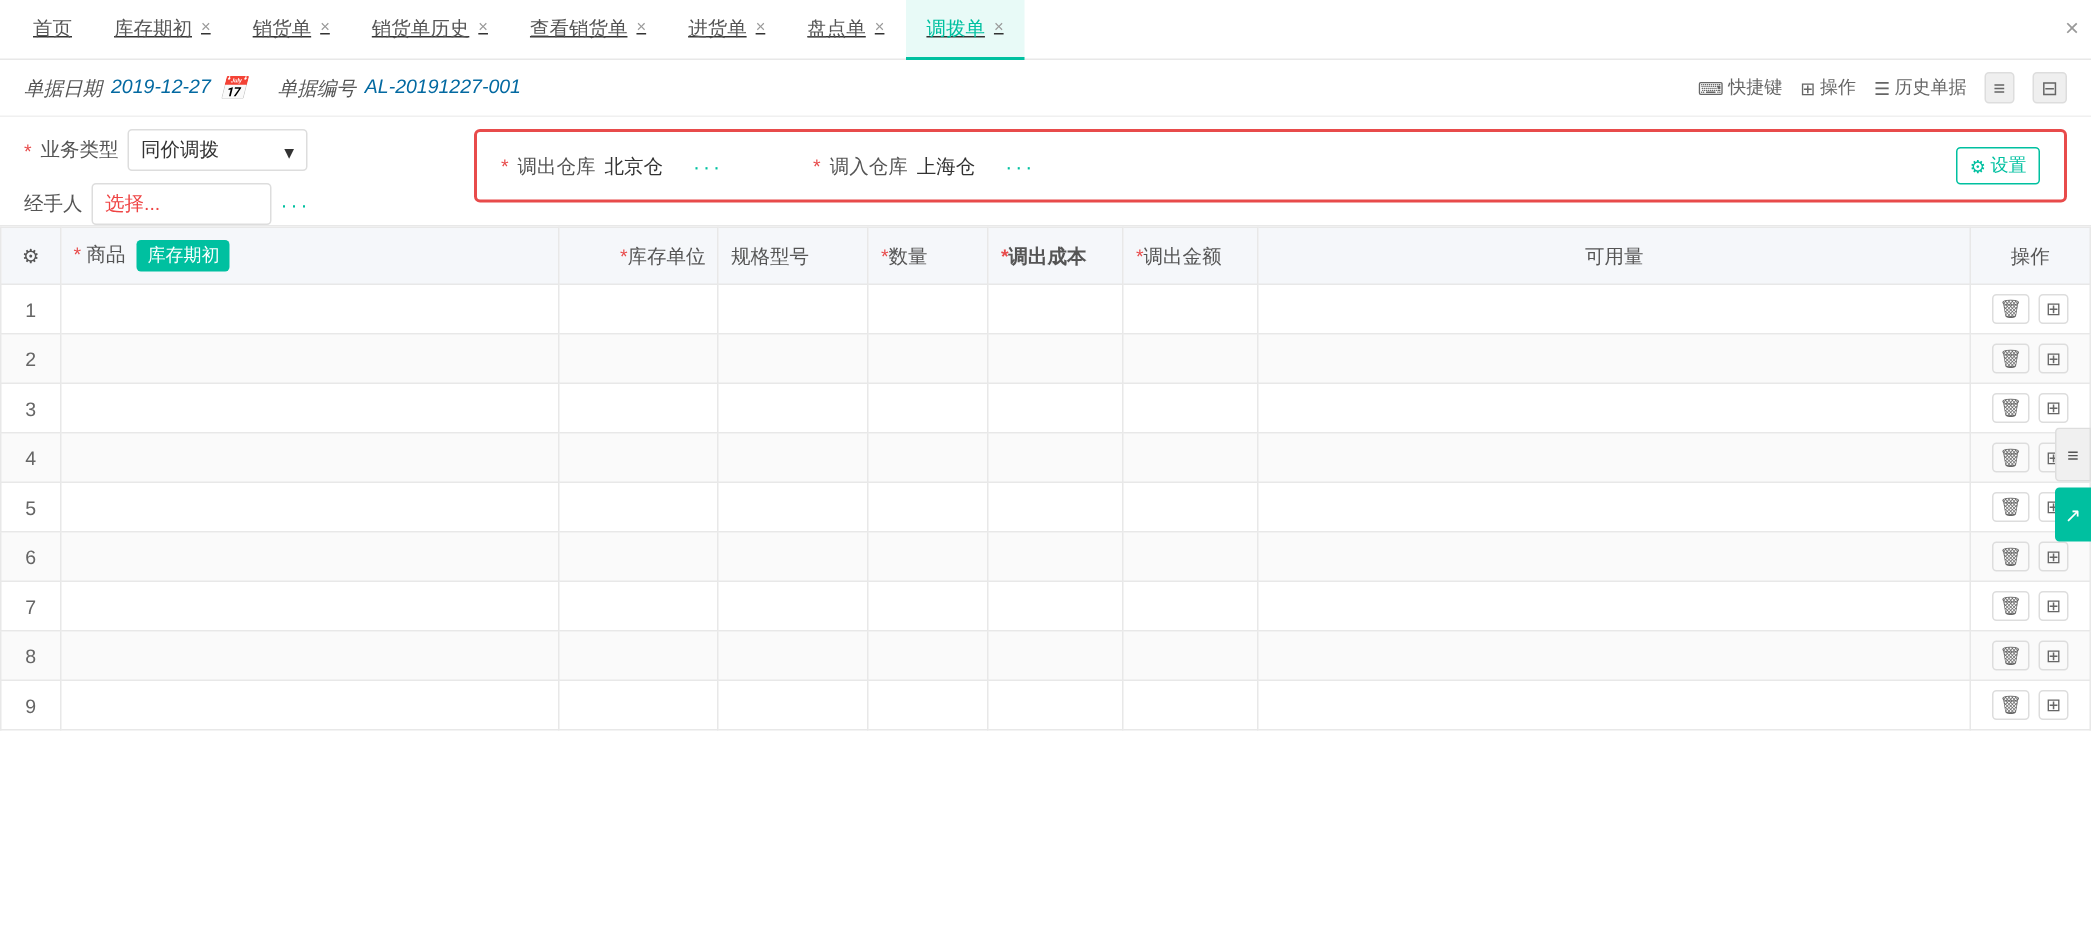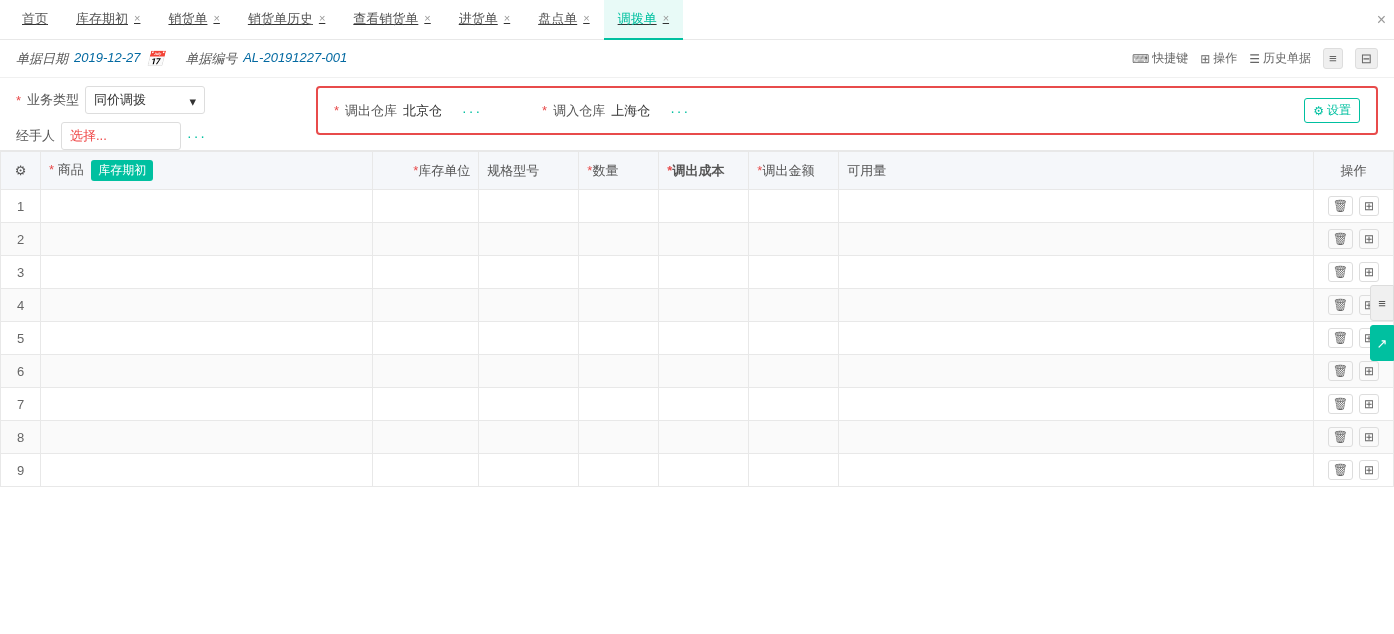--- a/index.html
+++ b/index.html
@@ -269,21 +269,21 @@
           <th class="col-spec">规格型号</th>
           <th class="col-qty">
             <span class="required-star">*</span>数量
           </th>
           <th class="col-cost">
             <span class="required-star">*</span>调出成本
           </th>
           <th class="col-amount">
             <span class="required-star">*</span>调出金额
           </th>
-          <th style="min-width:200px;">可用量</th>
+          <th style="min-width:200px;text-align:center;">可用量</th>
           <th class="col-ops">操作</th>
         </tr>
       </thead>
       <tbody id="table-body">
 
         <tr>
             <td>1</td>
             <td></td>
             <td></td>
             <td></td>

